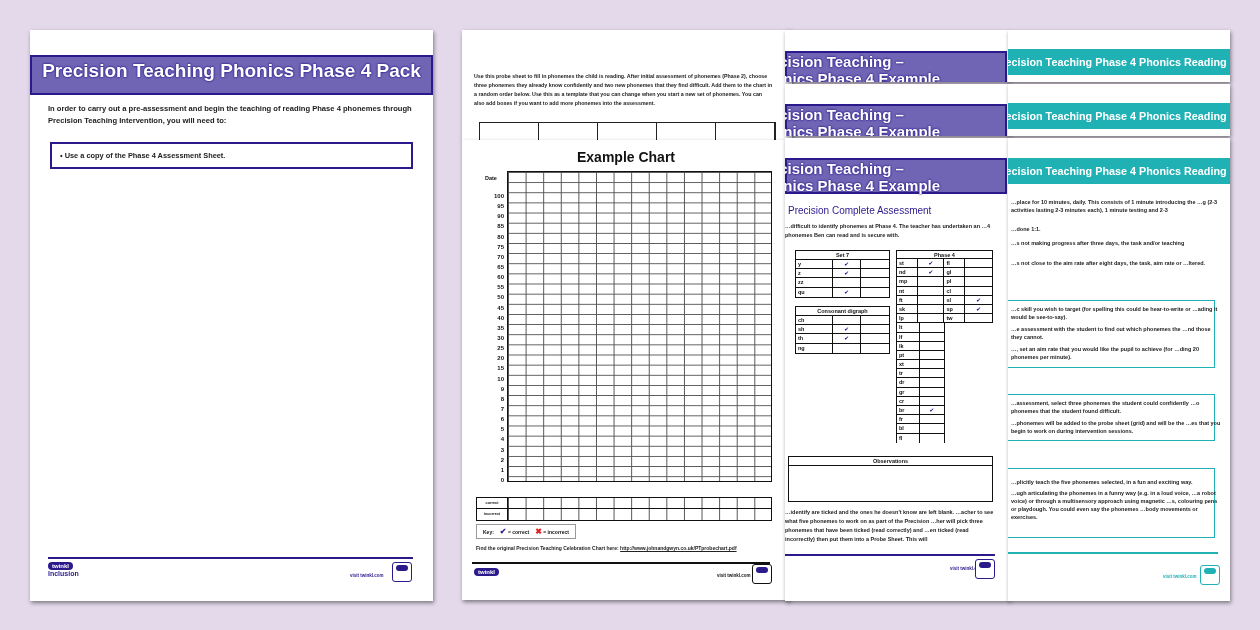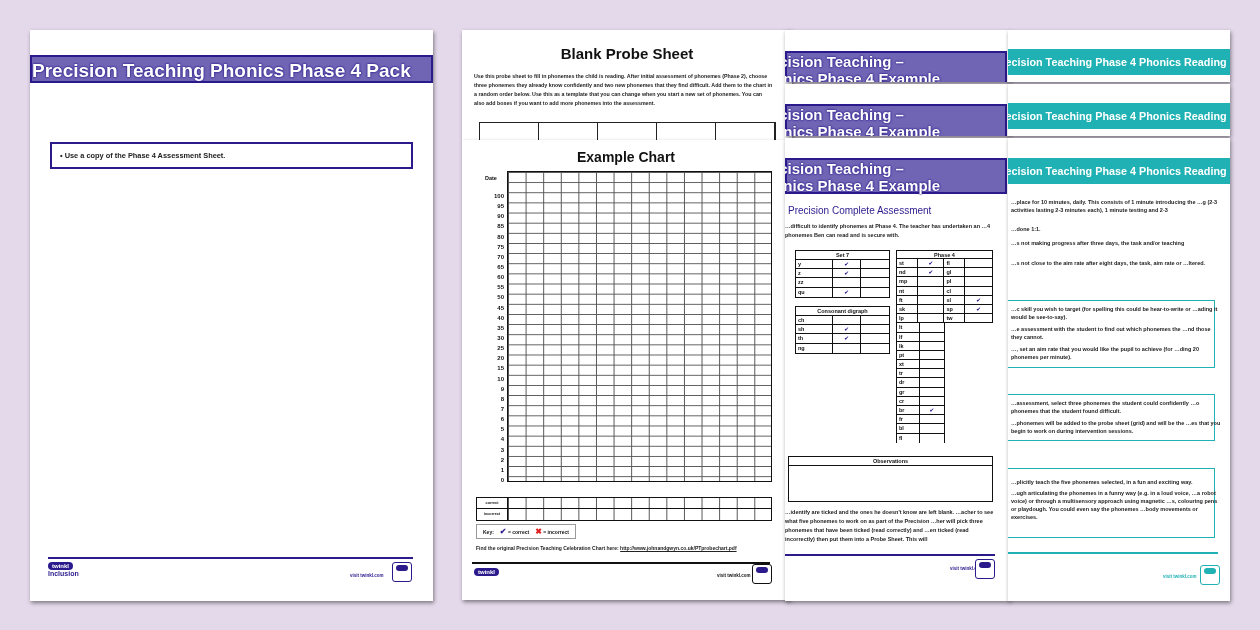--- a/index.html
+++ b/index.html
@@ -2,21 +2,21 @@
 <html><head>
 <meta charset="utf-8">
 <style>
 *{box-sizing:border-box;margin:0;padding:0}
 body{width:1260px;height:630px;background:#e3d9ea;font-family:"Liberation Sans",sans-serif;position:relative;overflow:hidden;color:#111}
 .page{position:absolute;background:#fff;box-shadow:1px 2px 4px rgba(0,0,0,.45);overflow:hidden}
 .banner-p{background:#7064b4;border:2px solid #2a1a8c;color:#fff;font-weight:bold;text-shadow:0 0 2px #2a1a8c,0 0 2px #2a1a8c}
 .banner-t{background:#1fb1b4;color:#fff;font-weight:bold}
 
 #p1{left:30px;top:30px;width:403px;height:571px}
-#p1 .banner-p{position:absolute;left:0;top:25px;width:403px;height:28px;font-size:19px;text-align:left;line-height:28px}
+#p1 .banner-p{position:absolute;left:0;top:25px;width:403px;height:40px;font-size:19px;text-align:center;line-height:28px}
 #p1 .intro{position:absolute;left:18px;top:73px;width:370px;font-size:7.6px;line-height:12px;font-weight:bold;color:#222}
 #p1 .box{position:absolute;left:20px;width:363px;border:2px solid #2a1a8c;font-size:7.4px;font-weight:bold;padding:6px 8px;line-height:11px;color:#222}
 #p1 .foot-line{position:absolute;left:18px;right:20px;top:527px;border-top:2px solid #2a1a8c}
 .logo{position:absolute;font-size:7px;font-weight:bold;color:#2a1a8c}
 .logo .blob{display:inline-block;background:#2a1a8c;color:#fff;border-radius:7px;padding:1px 4px;font-size:6px}
 .visit{position:absolute;font-size:4.5px;font-weight:bold;color:#2a1a8c}
 .badge{position:absolute;width:20px;height:20px;border:1.5px solid #2a1a8c;border-radius:3px;background:#fff}
 .badge:before{content:"";position:absolute;left:3px;top:2px;width:12px;height:6px;background:#2a1a8c;border-radius:5px}
 
 #p2{left:462px;top:30px;width:330px;height:110px}
@@ -82,31 +82,31 @@
 #t3 .fl{position:absolute;left:0;right:12px;top:414px;border-top:2px solid #1fb1b4}
 #t3 .visit{color:#1fb1b4}
 #t3 .badge{border-color:#1fb1b4}
 #t3 .badge:before{background:#1fb1b4}
 </style>
 </head>
 <body>
 
 <div class="page" id="p1">
   <div class="banner-p">Precision Teaching Phonics Phase 4 Pack</div>
+  <div class="intro">In order to carry out a pre-assessment and begin the teaching of reading Phase 4 phonemes through Precision Teaching Intervention, you will need to:</div>
   <div class="box" style="top:112px">• Use a copy of the Phase 4 Assessment Sheet.</div>
   <div class="foot-line"></div>
   <div class="logo" style="left:18px;top:532px">
     <span class="blob">twinkl</span><br><span>Inclusion</span>
   </div>
   <div class="visit" style="left:320px;top:543px">visit twinkl.com</div>
   <div class="badge" style="left:362px;top:532px"></div>
 </div>
 
 <div class="page" id="p2">
-  <div class="title">Blank Probe Sheet</div>
   <div class="desc">Use this probe sheet to fill in phonemes the child is reading. After initial assessment of phonemes (Phase 2), choose three phonemes they already know confidently and two new phonemes that they find difficult. Add them to the chart in a random order below. Use this as a template that you can change when you start a new set of phonemes. You can also add boxes if you want to add more phonemes into the assessment.</div>
   <div class="probe">
       <div></div>
       <div></div>
       <div></div>
       <div></div>
       <div></div>
     </div>
 </div>
 

